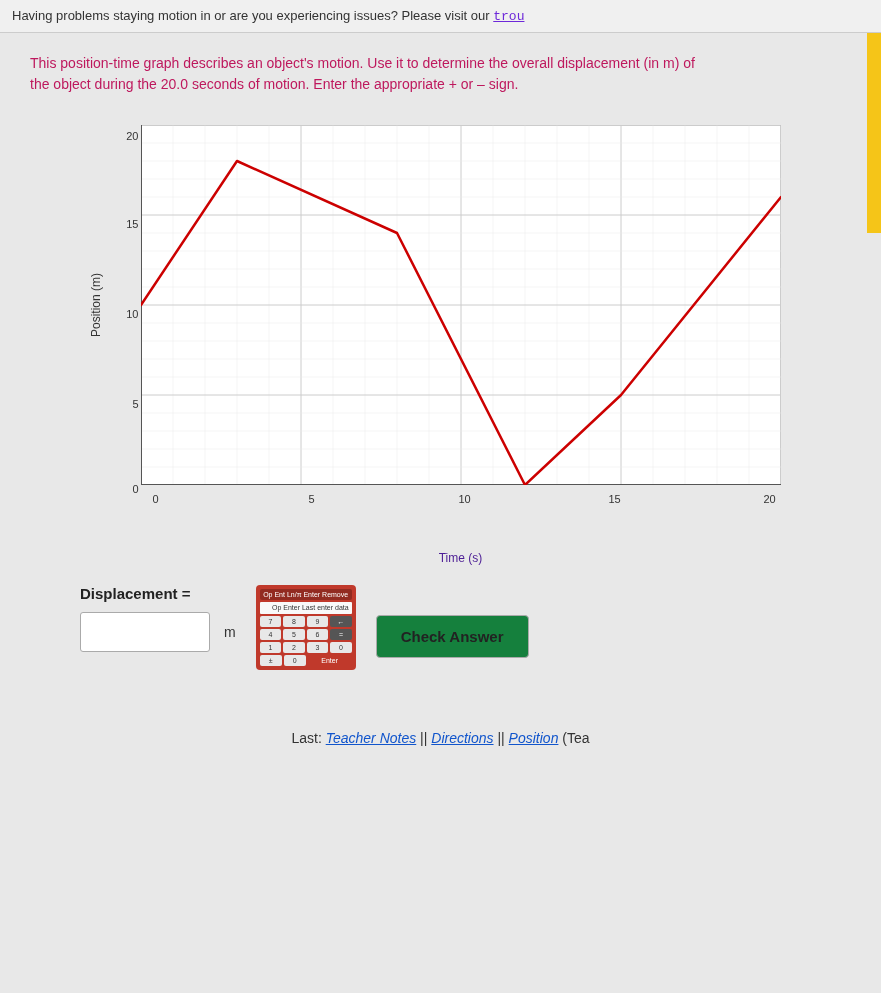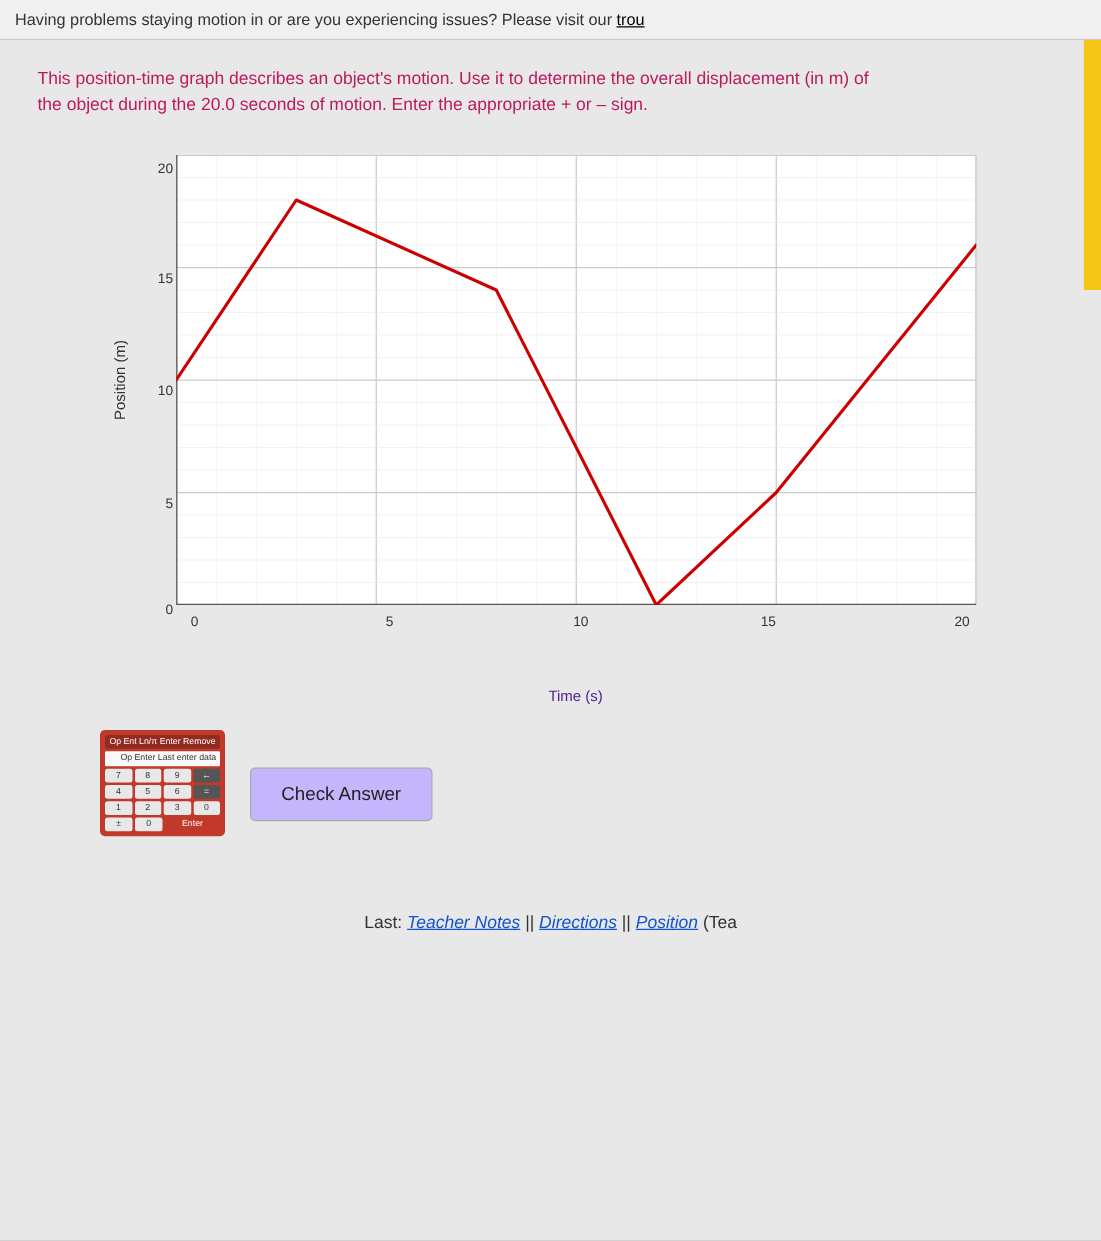--- a/index.html
+++ b/index.html
@@ -13,22 +13,23 @@
     }
 
     .top-banner {
       background: #f0f0f0;
       padding: 8px 12px;
       font-size: 13px;
       color: #333;
       border-bottom: 1px solid #ccc;
     }
     .top-banner a {
-      color: #000000;
+      color: #6d28d9;
       text-decoration: underline;
+      font-family: Liberation Mono, monospace;
     }
 
     .main-content {
       background: #e8e8e8;
       margin: 0;
       padding: 20px 30px 30px 30px;
       min-height: 960px;
       position: relative;
     }
 
@@ -152,26 +153,26 @@
       background: #c0392b;
       color: white;
     }
 
     .calc-btn.dark {
       background: #555;
       color: white;
     }
 
     .check-answer-btn {
-      background: #c4b5fd;
+      background: #15803d;
       border: 1px solid #aaa;
       border-radius: 4px;
       padding: 12px 24px;
       font-size: 15px;
-      font-weight: normal;
+      font-weight: bold;
       color: #222;
       cursor: pointer;
       white-space: nowrap;
     }
 
     .footer-links {
       margin-top: 40px;
       text-align: center;
       font-size: 14px;
       color: #333;
@@ -295,20 +296,29 @@
       <line x1="0" y1="360" x2="640" y2="360" stroke="#555" stroke-width="2"></line>
       <line x1="0" y1="0" x2="0" y2="360" stroke="#555" stroke-width="2"></line>
 
       <polyline points="0,180 96,36 256,108 384,360 480,270 640,72" fill="none" stroke="#cc0000" stroke-width="2.5" stroke-linejoin="round" stroke-linecap="round"></polyline>
 
     </svg>
   </div>
 
   <div style="margin-top: 50px; padding-left: 50px;">
     <div style="display: flex; align-items: flex-start; gap: 20px; flex-wrap: wrap;">
+      <div>
+        <div style="display: flex; align-items: center; margin-bottom: 10px;">
+          <span class="displacement-label">Displacement =</span>
+        </div>
+        <div style="display: flex; align-items: center; gap: 8px;">
+          <input type="text" class="answer-input" placeholder="" style="">
+          <span class="unit-label">m</span>
+        </div>
+      </div>
 
       <div class="calculator-widget" style="margin-top: 0px; width: 100px;">
         <div class="calc-top-bar">Op Ent  Ln/π  Enter Remove</div>
         <div class="calc-display">Op Enter Last enter data</div>
         <div class="calc-row">
           <button class="calc-btn">7</button>
           <button class="calc-btn">8</button>
           <button class="calc-btn">9</button>
           <button class="calc-btn dark">←</button>
         </div>

